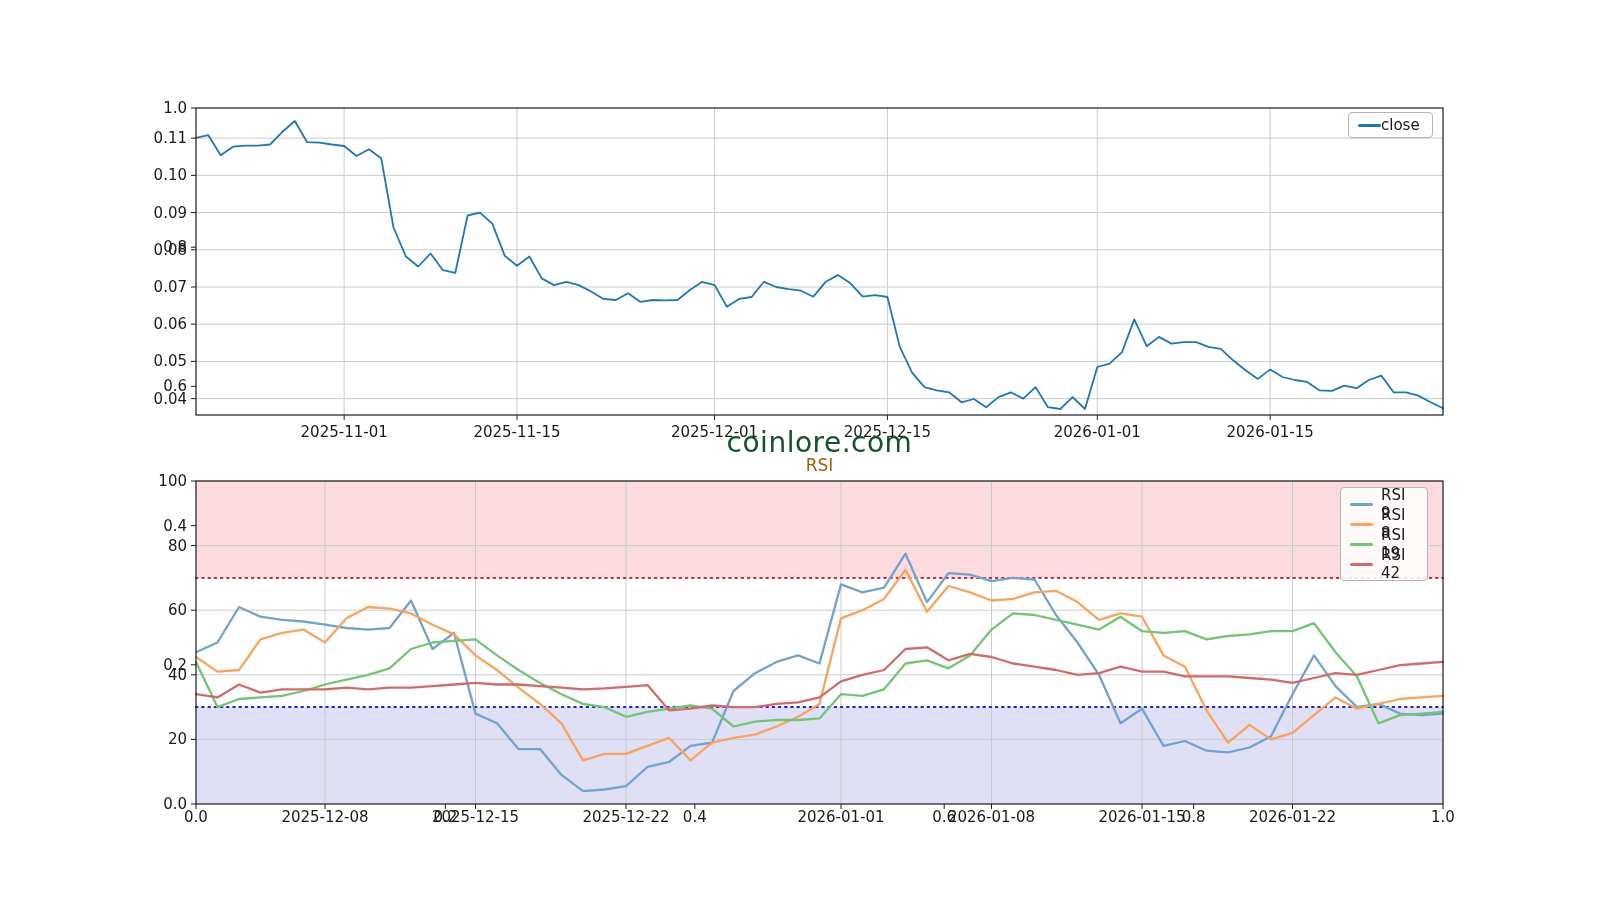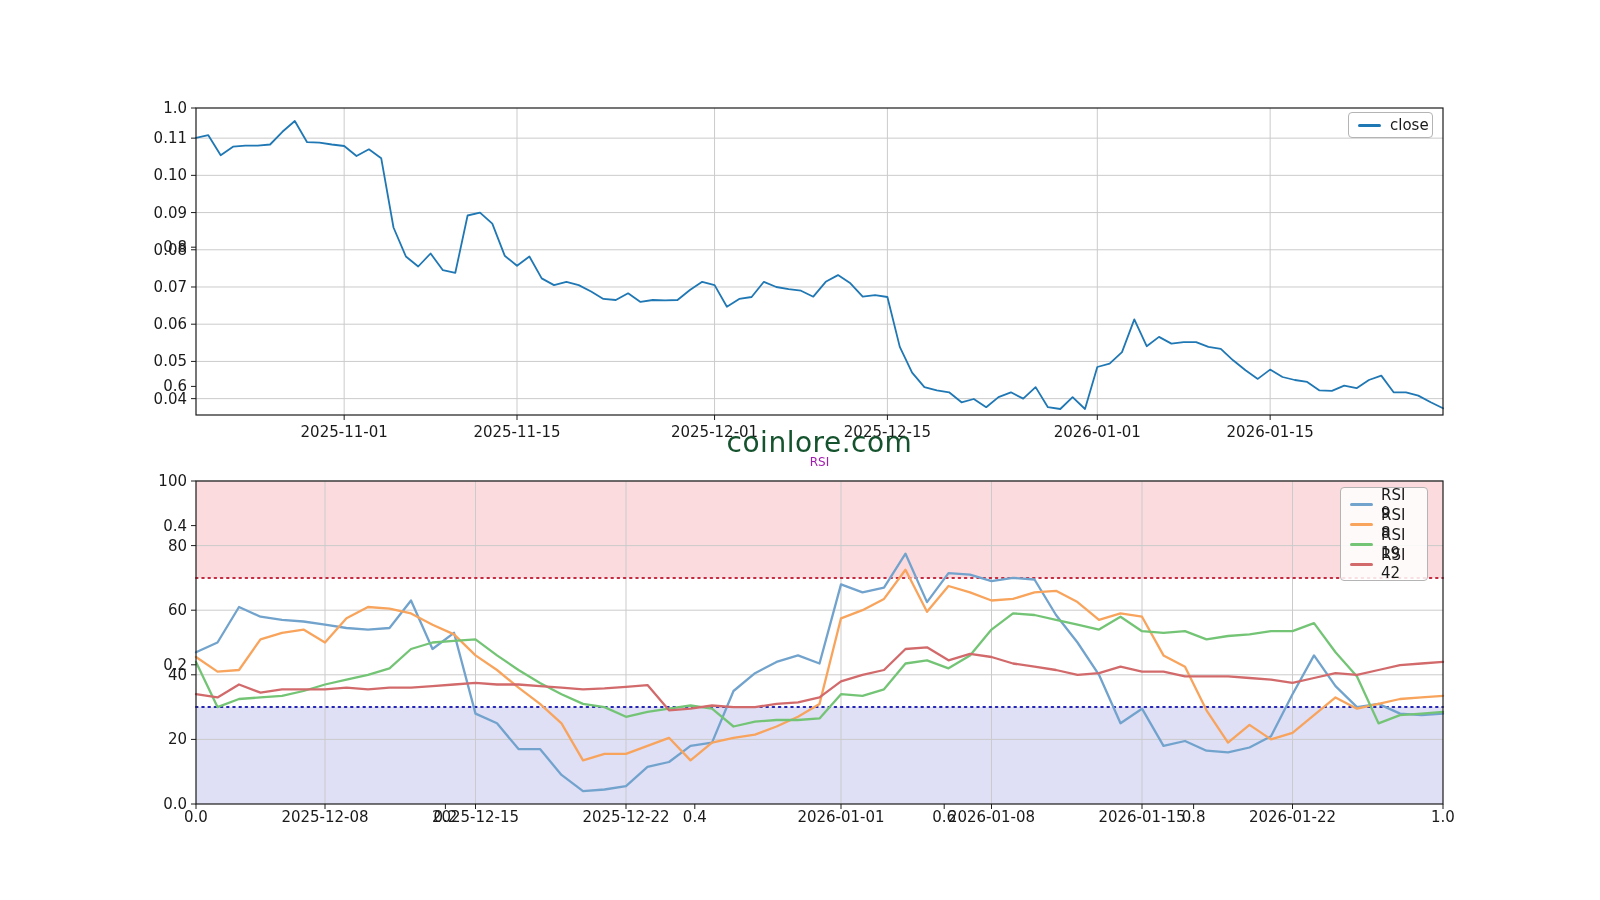--- a/index.html
+++ b/index.html
@@ -2,28 +2,28 @@
 <html><head>
 <meta charset="utf-8">
 <style>
   html,body{margin:0;padding:0;background:#ffffff;}
   body{width:1600px;height:900px;font-family:"DejaVu Sans","Liberation Sans",sans-serif;}
   .stage{position:relative;width:1600px;height:900px;background:#fff;overflow:hidden;}
   svg{position:absolute;left:0;top:0;}
   svg text{font-family:"DejaVu Sans","Liberation Sans",sans-serif;}
   .legend{position:absolute;background:rgba(255,255,255,0.85);border:1px solid #b4b4b4;border-radius:4px;
           font-size:15px;color:#1a1a1a;box-sizing:border-box;}
-  .legend-top{left:1348px;top:112px;width:85px;height:26px;display:flex;align-items:center;gap:9px;padding:0 9px;}
+  .legend-top{left:1348px;top:112px;width:85px;height:26px;display:flex;align-items:center;padding:0 9px;}
   .legend-rsi{left:1340px;top:487px;width:88px;padding:6px 9px;}
   .lrow{display:flex;align-items:center;gap:8px;height:20px;}
   .lsample{display:inline-block;width:23px;height:3px;border-radius:2px;flex:0 0 auto;}
   .watermark{position:absolute;left:196px;top:426px;width:1247px;text-align:center;
              font-size:28px;color:#14532d;letter-spacing:0.5px;}
   .rsi-title{position:absolute;left:196px;top:455px;width:1247px;text-align:center;
-             font-size:12px;color:#a21caf;}
+             font-size:17px;color:#a16207;}
 </style>
 </head>
 <body>
 
 <div class="stage">
   <svg id="fig" width="1600" height="900" viewBox="0 0 1600 900">
       <line x1="196" y1="138.14181818181817" x2="1443" y2="138.14181818181817" stroke="#cbcbcb" stroke-width="1"></line>
       <line x1="191" y1="138.14181818181817" x2="196" y2="138.14181818181817" stroke="#1c1c1c" stroke-width="1"></line>
       <text x="187" y="143.14181818181817" text-anchor="end" font-size="15" fill="#1a1a1a">0.11</text>
       <line x1="196" y1="175.35393939393936" x2="1443" y2="175.35393939393936" stroke="#cbcbcb" stroke-width="1"></line>

